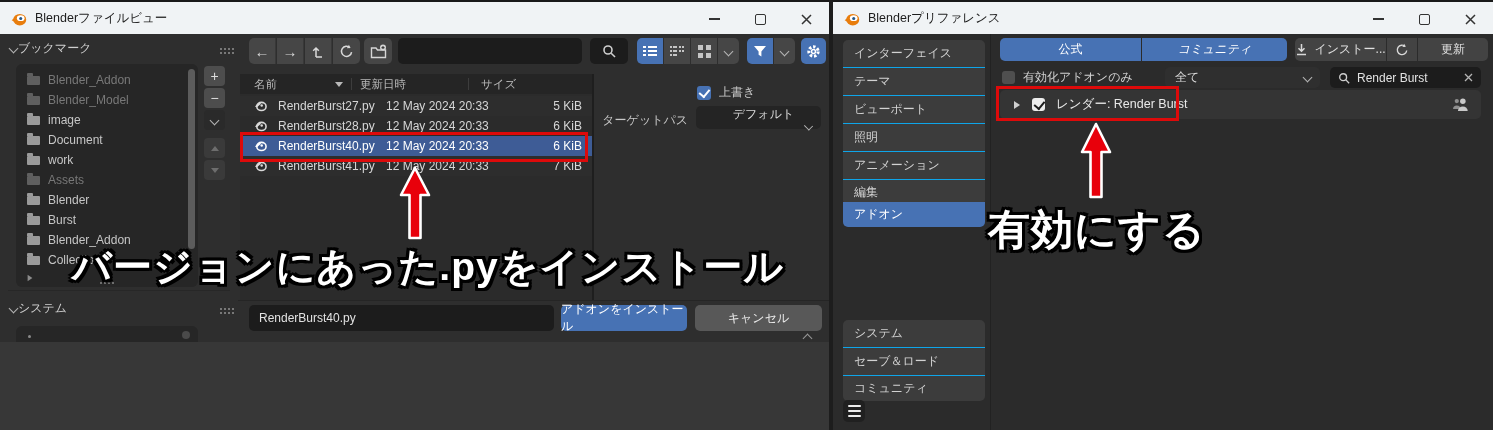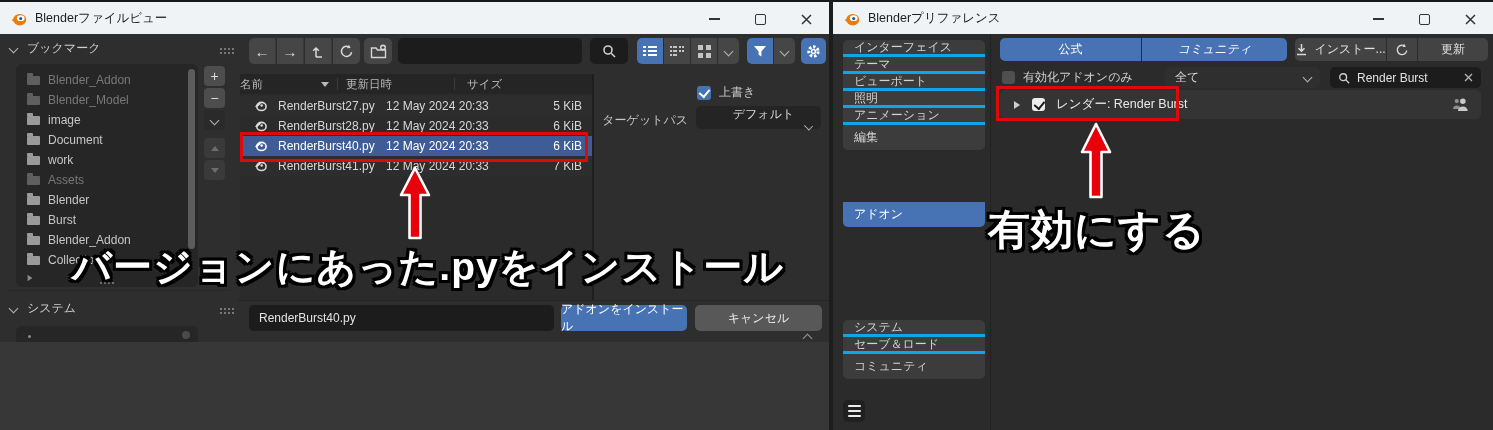--- a/index.html
+++ b/index.html
@@ -27,21 +27,21 @@
   .cbx-empty{background:#4f4f4f;}
   .cbx .ck{position:absolute;left:4px;top:1.5px;width:4.5px;height:8px;border-right:2px solid #fff;border-bottom:2px solid #fff;transform:rotate(40deg);}
   .cbx-white .ck{border-color:#1b1b1b;}
   .folder{display:inline-block;width:13px;height:9px;background:#9a9a9a;border-radius:1px;position:relative;flex:none;}
   .folder::before{content:"";position:absolute;top:-3px;left:0;width:6px;height:3px;background:inherit;border-radius:1px 1px 0 0;}
   .folder.dimf{background:#5f5f5f;}
   
   #lw{left:0;top:0;width:829px;height:342px;background:#2e2e2e;}
   #lw-body{position:relative;height:308px;}
   #lw-side{position:absolute;left:0;top:0;width:238px;height:100%;}
-  .panel-header{position:absolute;left:10px;right:10px;display:flex;align-items:center;gap:10px;color:#cfcfcf;font-size:12px;}
+  .panel-header{position:absolute;left:10px;right:10px;display:flex;align-items:center;gap:1px;color:#cfcfcf;font-size:12px;}
   .bm-box{position:absolute;left:16px;top:30px;width:182px;height:223px;background:#262626;border-radius:6px;padding-top:6px;box-sizing:border-box;}
   .bm-item{height:20px;display:flex;align-items:center;gap:8px;padding-left:11px;font-size:12px;color:#c6c6c6;}
   .bm-item.dim{color:#787878;}
   .bm-scroll{position:absolute;right:3px;top:5px;width:7px;height:180px;background:#5c5c5c;border-radius:4px;}
   .bm-overflow{position:absolute;left:11px;bottom:5px;}
   .bm-grip{position:absolute;left:84px;bottom:3px;width:2px;height:2px;background:#6e6e6e;box-shadow:4px 0 #6e6e6e,8px 0 #6e6e6e,12px 0 #6e6e6e;}
   .side-btn{position:absolute;left:204px;width:21px;height:20px;background:#4d4d4d;border-radius:4px;color:#ddd;
             display:flex;align-items:center;justify-content:center;font-size:14px;line-height:1;}
   .side-btn.dark{background:#2a2a2a;}
   .side-btn.ghost{background:#3a3a3a;}
@@ -71,22 +71,22 @@
   .vscroll{position:absolute;left:354px;top:40px;width:2px;height:226px;background:#1e1e1e;}
   .footline{position:absolute;left:0;right:0;top:266px;height:1px;background:#252525;}
   .opt-label{font-size:12px;color:#c9c9c9;}
   .btn{display:flex;align-items:center;justify-content:center;font-size:12px;border-radius:5px;box-sizing:border-box;}
   .btn-blue{background:#4772b4;color:#fff;}
   .btn-gray{background:#585858;color:#ececec;}
   
   #rw{left:833px;top:0;width:660px;height:430px;background:#2b2b2b;}
   #rw-body{position:relative;height:396px;}
   .pref-group{position:absolute;left:10px;width:142px;}
-  .pref-item{height:17px;background:#3c3c3c;color:#d2d2d2;font-size:12px;display:flex;align-items:center;
-             padding-left:11px;border-bottom:3px solid #0ea5e9;box-sizing:border-box;}
+  .pref-item{height:28px;background:#3c3c3c;color:#d2d2d2;font-size:12px;display:flex;align-items:center;
+             padding-left:11px;border-bottom:1px solid #0ea5e9;box-sizing:border-box;}
   .pref-group .pref-item:first-child{border-radius:5px 5px 0 0;}
   .pref-group .pref-item:last-child{border-radius:0 0 5px 5px;border-bottom:none;height:25px;}
   .pref-item.only{border-radius:5px;border-bottom:none;height:25px;}
   .pref-item.active{background:#4772b4;color:#fff;}
   .side-divider{position:absolute;left:157px;top:0;bottom:0;width:1px;background:#222;}
   #rw-main{position:absolute;left:158px;top:0;right:0;bottom:0;}
   .tabseg{position:absolute;top:4px;height:23px;background:#4772b4;color:#fff;font-size:12px;display:flex;align-items:center;justify-content:center;}
   .gbtn{position:absolute;top:4px;height:23px;background:#434343;color:#e0e0e0;font-size:12px;display:flex;align-items:center;justify-content:center;gap:6px;box-sizing:border-box;}
   .addon-row{position:absolute;left:9px;top:56px;width:481px;height:29px;background:#343434;border-radius:5px;display:flex;align-items:center;}
   
@@ -295,21 +295,21 @@
           </div>
         <div class="tbtn vg-blue" style="left:563px;width:25px;border-radius:5px;">
           <svg width="15" height="15" viewBox="0 0 16 16">
               <circle cx="8" cy="8" r="5" fill="none" stroke="#fff" stroke-width="3.2" stroke-dasharray="2.6 1.9"></circle>
               <circle cx="8" cy="8" r="2.1" fill="none" stroke="#fff" stroke-width="1.6"></circle>
             </svg>
         </div>
 
         <div class="flist-bg"></div>
         <div class="fhead">
-          <span style="margin-left:0;">名前</span>
+          <span style="margin-left:14px;">名前</span>
           <span class="tri-down" style="margin-left:58px;"></span>
           <span class="fdiv" style="margin-left:8px;"></span>
           <span style="margin-left:8px;">更新日時</span>
           <span class="fdiv" style="margin-left:62px;"></span>
           <span style="margin-left:12px;">サイズ</span>
         </div>
 
         <div class="frow alt" style="top:62px;">
           <span class="f-icon"><svg width="13" height="13" viewBox="0 0 14 14">
                 <ellipse cx="8" cy="8" rx="5" ry="4.4" fill="none" stroke="#d9d9d9" stroke-width="1.7"></ellipse>

